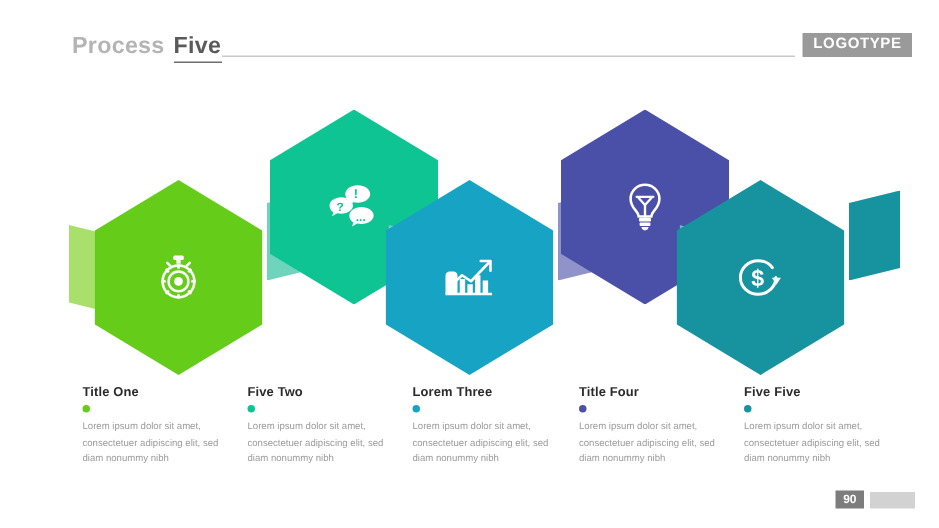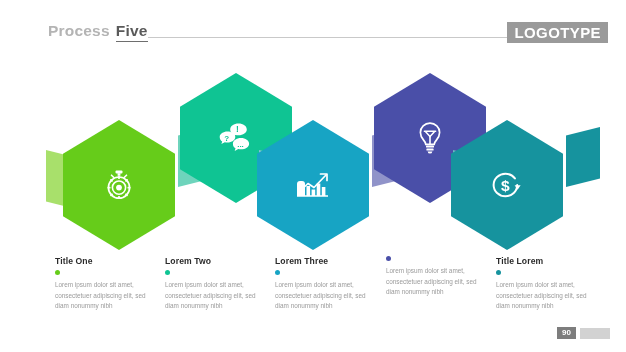--- a/index.html
+++ b/index.html
@@ -54,21 +54,21 @@
     width: 382px;
     height: 1px;
     background: #c9c9c9;
   }
   .logotype {
     position: absolute;
     right: 18px;
     top: 0px;
     background: #9a9a9a;
     color: #ffffff;
-    font-size: 15px;
+    font-size: 10px;
     font-weight: bold;
     letter-spacing: 0.4px;
     padding: 3px 7px 3px 7px;
     line-height: 1;
   }
 
   
   .diagram {
     position: absolute;
     left: 0;
@@ -262,38 +262,39 @@
 
   <div class="captions">
 
     <div class="caption" style="left:55px;">
       <p class="caption-title">Title One</p>
       <div class="caption-dot" style="background-color: rgb(102, 204, 26);"></div>
       <p class="caption-body">Lorem ipsum dolor sit amet, consectetuer adipiscing elit, sed diam nonummy nibh</p>
     </div>
 
     <div class="caption" style="left:165px;">
-      <p class="caption-title">Lorem Two</p>
+      <p class="caption-title">Five Two</p>
       <div class="caption-dot" style="background-color: rgb(15, 196, 147);"></div>
       <p class="caption-body">Lorem ipsum dolor sit amet, consectetuer adipiscing elit, sed diam nonummy nibh</p>
     </div>
 
     <div class="caption" style="left:275px;">
       <p class="caption-title">Lorem Three</p>
       <div class="caption-dot" style="background-color: rgb(23, 164, 196);"></div>
       <p class="caption-body">Lorem ipsum dolor sit amet, consectetuer adipiscing elit, sed diam nonummy nibh</p>
     </div>
 
     <div class="caption" style="left:386px;">
+      <p class="caption-title">Title Four</p>
       <div class="caption-dot" style="background-color: rgb(74, 79, 168);"></div>
       <p class="caption-body">Lorem ipsum dolor sit amet, consectetuer adipiscing elit, sed diam nonummy nibh</p>
     </div>
 
     <div class="caption" style="left:496px;">
-      <p class="caption-title">Title Lorem</p>
+      <p class="caption-title">Five Five</p>
       <div class="caption-dot" style="background-color: rgb(22, 147, 158);"></div>
       <p class="caption-body">Lorem ipsum dolor sit amet, consectetuer adipiscing elit, sed diam nonummy nibh</p>
     </div>
 
   </div>
 
   <div class="footer">
     <div class="page-num">90</div>
     <div class="footer-bar"></div>
   </div>

